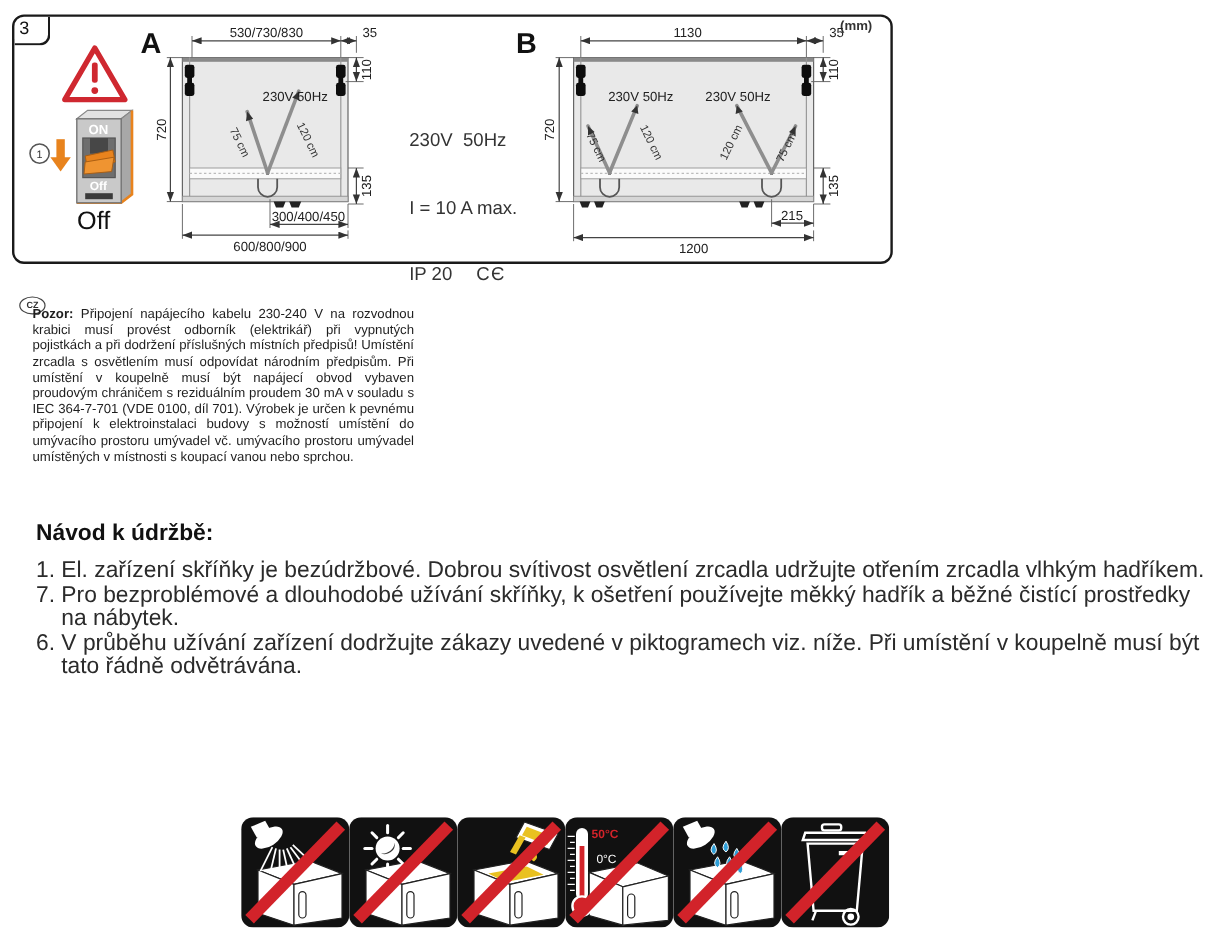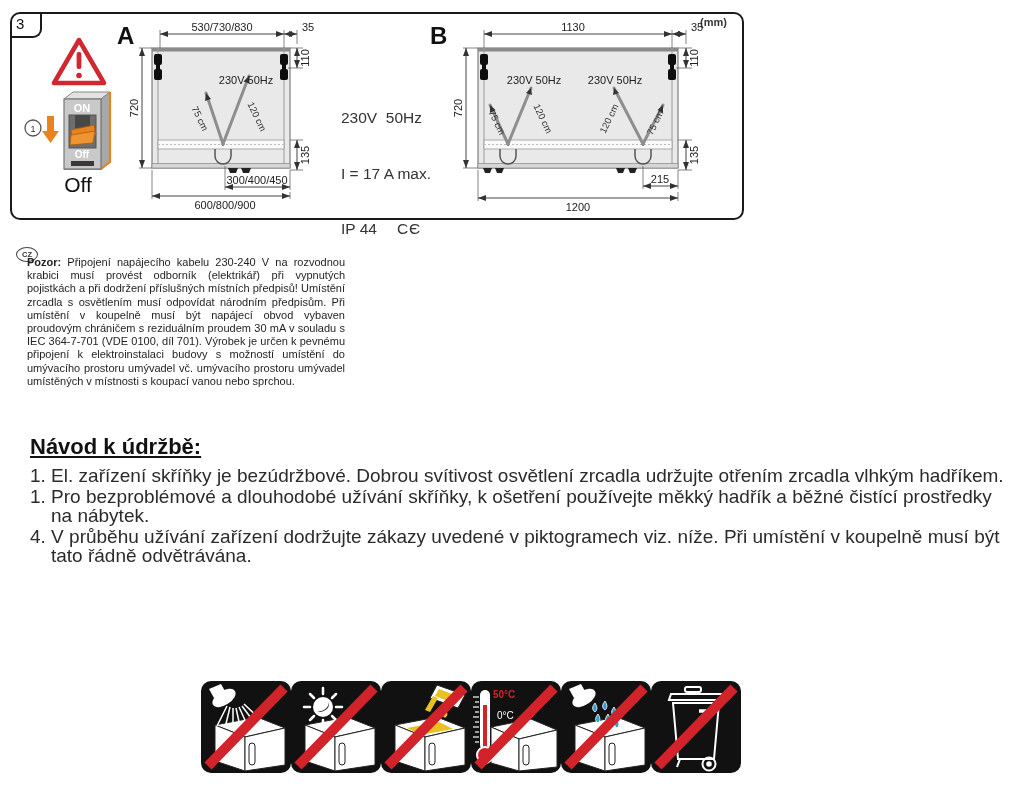--- a/index.html
+++ b/index.html
@@ -22,21 +22,21 @@
   .off-caption{position:absolute;left:48px;top:173px;width:60px;text-align:center;
                font-size:21px;color:#111;}
   
   .cz-badge{position:absolute;left:16px;top:247px;width:20px;height:13px;
             border:1px solid #444;border-radius:50%;font-size:7.5px;font-weight:bold;
             text-align:center;line-height:13px;color:#333;}
   .pozor{position:absolute;left:27px;top:245px;width:318px;font-size:11px;
          line-height:13.2px;text-align:justify;color:#1e1e1e;}
   .pozor b{font-weight:bold;}
   
-  .mhead{position:absolute;left:30px;top:434px;font-size:22px;font-weight:bold;color:#111;text-decoration:underline;}
+  .mhead{position:absolute;left:30px;top:434px;font-size:19px;font-weight:bold;color:#111;}
   .mlist{position:absolute;left:30px;top:466px;width:978px;font-size:19px;
          line-height:19.5px;color:#2b2b2b;}
   .mitem{padding-left:21px;text-indent:-21px;margin:0 0 1px 0;}
   
   .picto-row{position:absolute;left:201px;top:681px;display:flex;}
   .picto-row svg{display:block;}
   svg text{font-family:"Liberation Sans",sans-serif;}
   .dimtxt{font-size:11px;fill:#222;}
   .cabletxt{font-size:9.5px;fill:#333;}
 </style>
@@ -146,22 +146,22 @@
     <text class="dimtxt" x="189" y="17" text-anchor="start">35</text>
     <text class="dimtxt" x="192" y="48" text-anchor="middle" transform="rotate(-90 192 44)">110</text>
     <text class="dimtxt" x="21" y="98" text-anchor="middle" transform="rotate(-90 21 94)">720</text>
     <text class="dimtxt" x="192" y="145" text-anchor="middle" transform="rotate(-90 192 141)">135</text>
     <text class="dimtxt" x="144" y="170" text-anchor="middle">300/400/450</text>
     <text class="dimtxt" x="112" y="195" text-anchor="middle">600/800/900</text>
   </svg>
 
   <div class="specs">
     <div>230V  50Hz</div>
-    <div>I = 17 A max.</div>
-    <div><span>IP 44</span><span class="ce">CЄ</span></div>
+    <div>I = 10 A max.</div>
+    <div><span>IP 20</span><span class="ce">CЄ</span></div>
   </div>
 
   <svg class="abs" style="left:428px;top:14px;" width="312" height="200" viewBox="0 0 312 200">
     <defs>
       <marker id="arrB" markerWidth="9" markerHeight="8" refX="8" refY="3" orient="auto-start-reverse">
         <path d="M0,0 L8,3 L0,6 Z" fill="#333"></path>
       </marker>
     </defs>
     <text x="2" y="30" font-size="24" font-weight="bold" fill="#111">B</text>
 
@@ -239,22 +239,22 @@
     <text class="dimtxt" x="232" y="169" text-anchor="middle">215</text>
     <text class="dimtxt" x="150" y="197" text-anchor="middle">1200</text>
   </svg>
 
   <div class="cz-badge">CZ</div>
   <p class="pozor"><b>Pozor:</b> <span>Připojení napájecího kabelu 230-240 V na rozvodnou krabici musí provést odborník (elektrikář) při vypnutých pojistkách a při dodržení příslušných místních předpisů! Umístění zrcadla s osvětlením musí odpovídat národním předpisům. Při umístění v koupelně musí být napájecí obvod vybaven proudovým chráničem s reziduálním proudem 30 mA v souladu s IEC 364-7-701 (VDE 0100, díl 701). Výrobek je určen k pevnému připojení k elektroinstalaci budovy s možností umístění do umývacího prostoru umývadel vč. umývacího prostoru umývadel umístěných v místnosti s koupací vanou nebo sprchou.</span></p>
 
   <div class="mhead">Návod k údržbě:</div>
   <div class="mlist">
     <p class="mitem">1. El. zařízení skříňky je bezúdržbové. Dobrou svítivost osvětlení zrcadla udržujte otřením zrcadla vlhkým hadříkem.</p>
-    <p class="mitem">1. Pro bezproblémové a dlouhodobé užívání skříňky, k ošetření používejte měkký hadřík a běžné čistící prostředky na nábytek.</p>
-    <p class="mitem">4. V průběhu užívání zařízení dodržujte zákazy uvedené v piktogramech viz. níže. Při umístění v koupelně musí být tato řádně odvětrávána.</p>
+    <p class="mitem">7. Pro bezproblémové a dlouhodobé užívání skříňky, k ošetření používejte měkký hadřík a běžné čistící prostředky na nábytek.</p>
+    <p class="mitem">6. V průběhu užívání zařízení dodržujte zákazy uvedené v piktogramech viz. níže. Při umístění v koupelně musí být tato řádně odvětrávána.</p>
   </div>
 
   <div class="picto-row">
 
     <svg width="90" height="92" viewBox="0 0 90 92">
       <rect x="0" y="0" width="90" height="92" rx="10" fill="#111"></rect>
       <g>
         <polygon points="14,44 56,36 84,47 44,56" fill="#fff" stroke="#222"></polygon>
         <polygon points="14,44 44,56 44,90 14,80" fill="#fff" stroke="#222"></polygon>
         <polygon points="44,56 84,47 84,84 44,90" fill="#fff" stroke="#222"></polygon>

